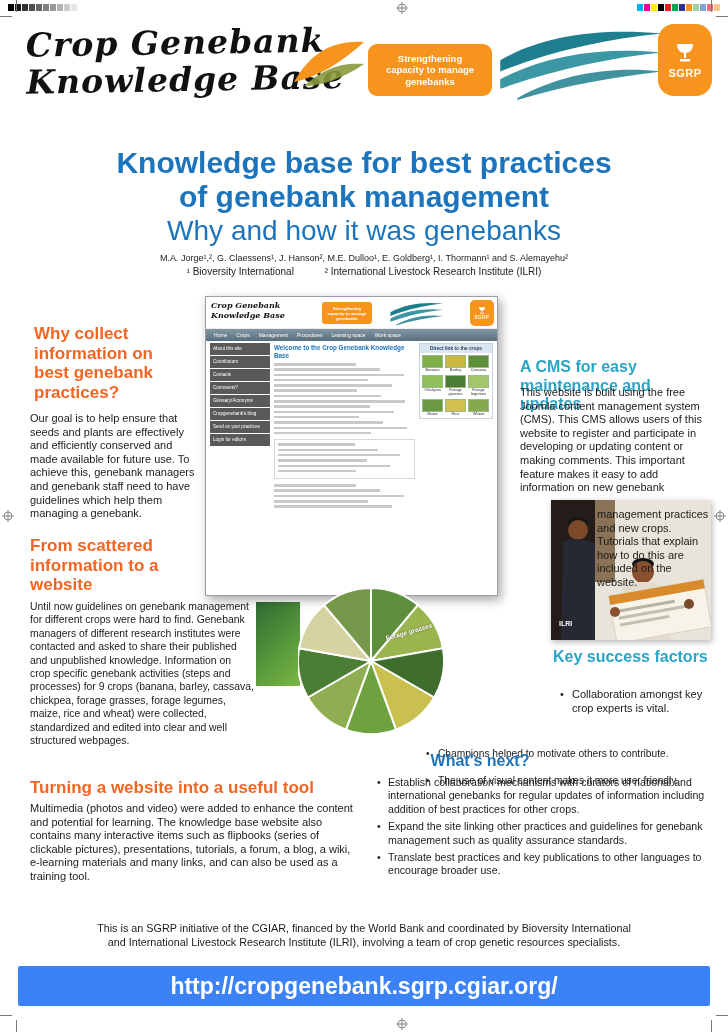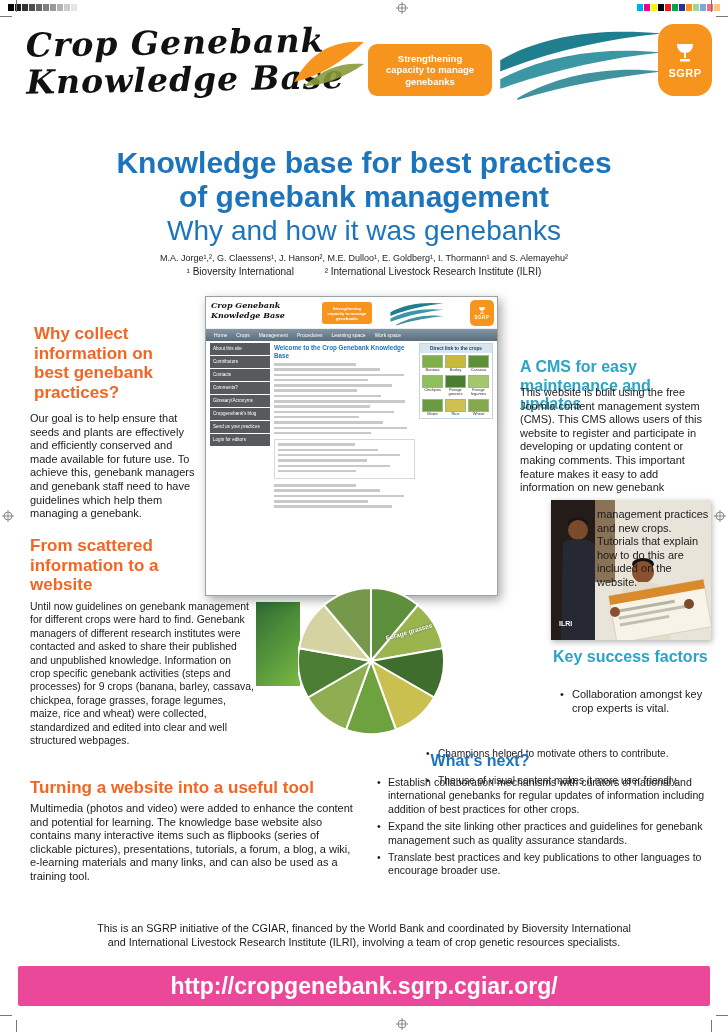--- a/index.html
+++ b/index.html
@@ -112,21 +112,21 @@
   .leaves-photo { left:256px; top:602px; width:44px; height:84px; z-index:2;
                   background:linear-gradient(135deg,#2e6b33 0%, #4f8f3a 45%, #79b843 100%); }
   .pie { left:298px; top:588px; width:146px; height:146px; z-index:4; }
   .pie-label { left:372px; top:628px; width:74px; text-align:center; color:#fff; font-weight:bold;
                font-size:6.5px; z-index:5; transform:rotate(-16deg); text-shadow:0 0 2px rgba(0,0,0,.6); }
   .photo { left:551px; top:500px; width:160px; height:140px; z-index:3; box-shadow:1px 2px 6px rgba(0,0,0,.3); }
   .photo-caption { left:559px; top:620px; color:#fff; font-weight:bold; font-size:7px; z-index:5; }
 
   
   .footer-note { left:95px; top:922px; width:538px; text-align:center; font-size:10.8px; line-height:13.5px; color:#1b1b1b; }
-  .url-banner { left:18px; top:966px; width:692px; height:40px; background:#ec4899; border-radius:2px;
+  .url-banner { left:18px; top:966px; width:692px; height:40px; background:#3b82f6; border-radius:2px;
                 color:#fff; font-weight:bold; font-size:23px; line-height:40px; text-align:center; }
 </style>
 </head>
 <body>
 
 <div class="poster">
 
   <svg width="0" height="0" style="position:absolute" aria-hidden="true">
     <defs>
       <g id="waves-g">

